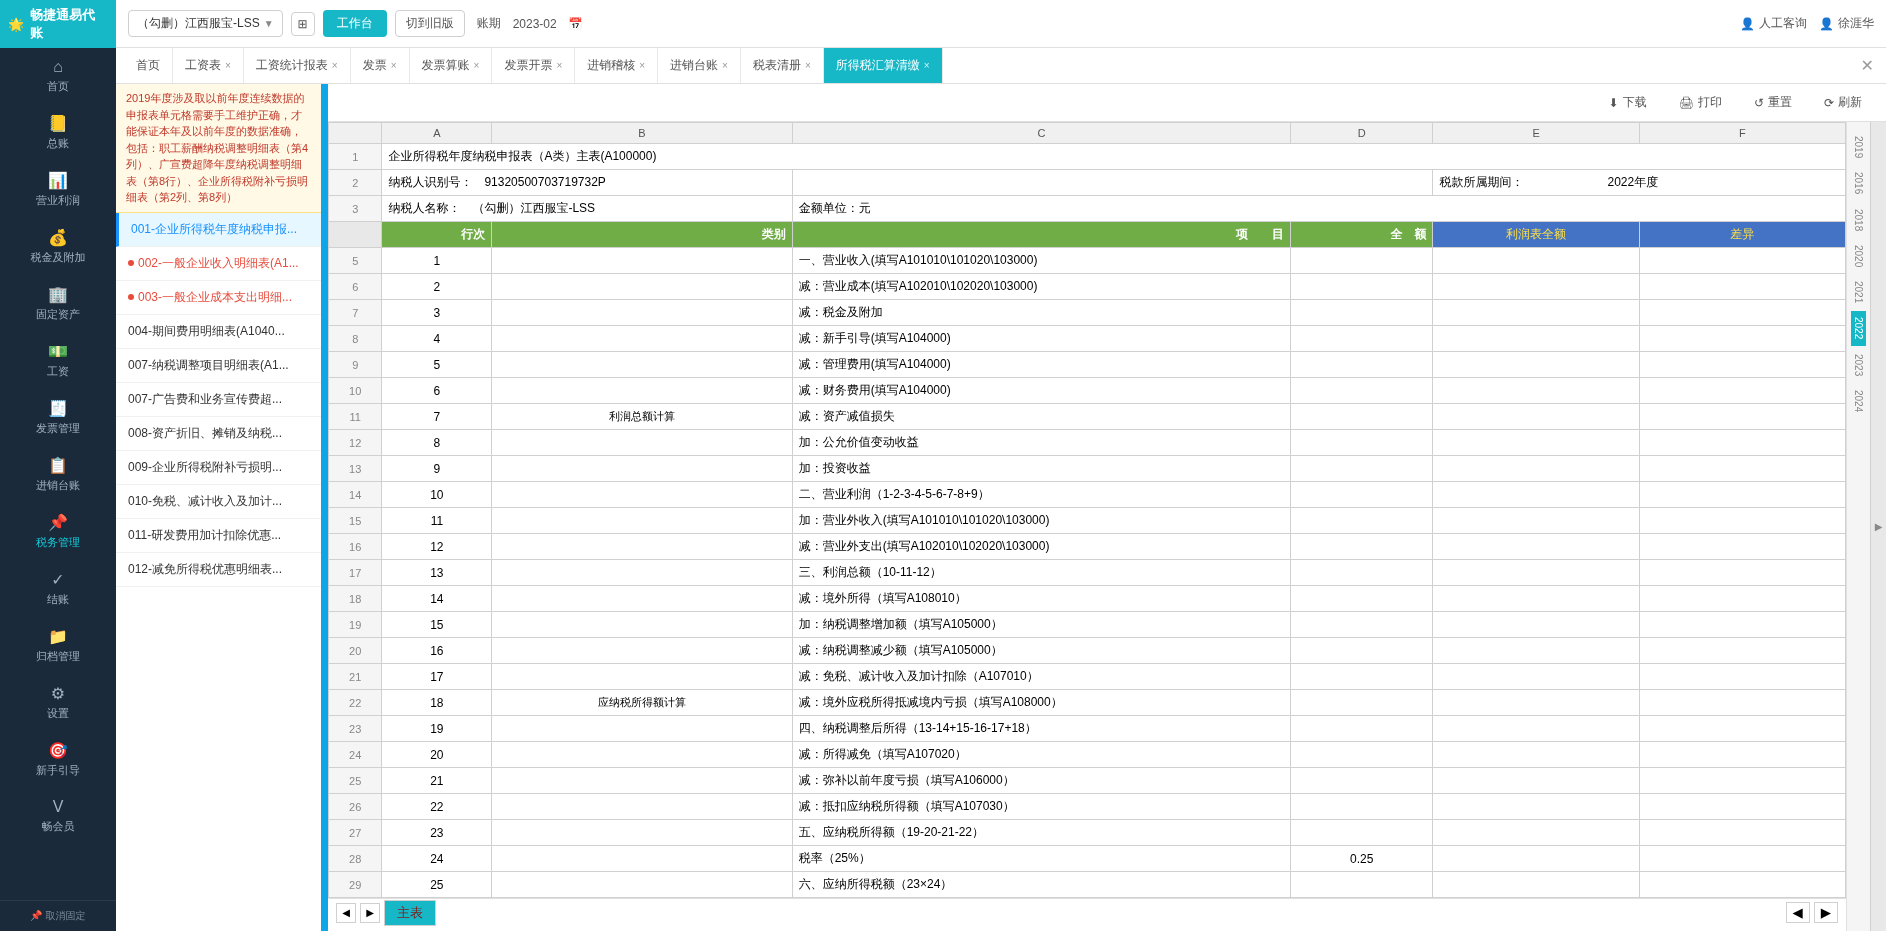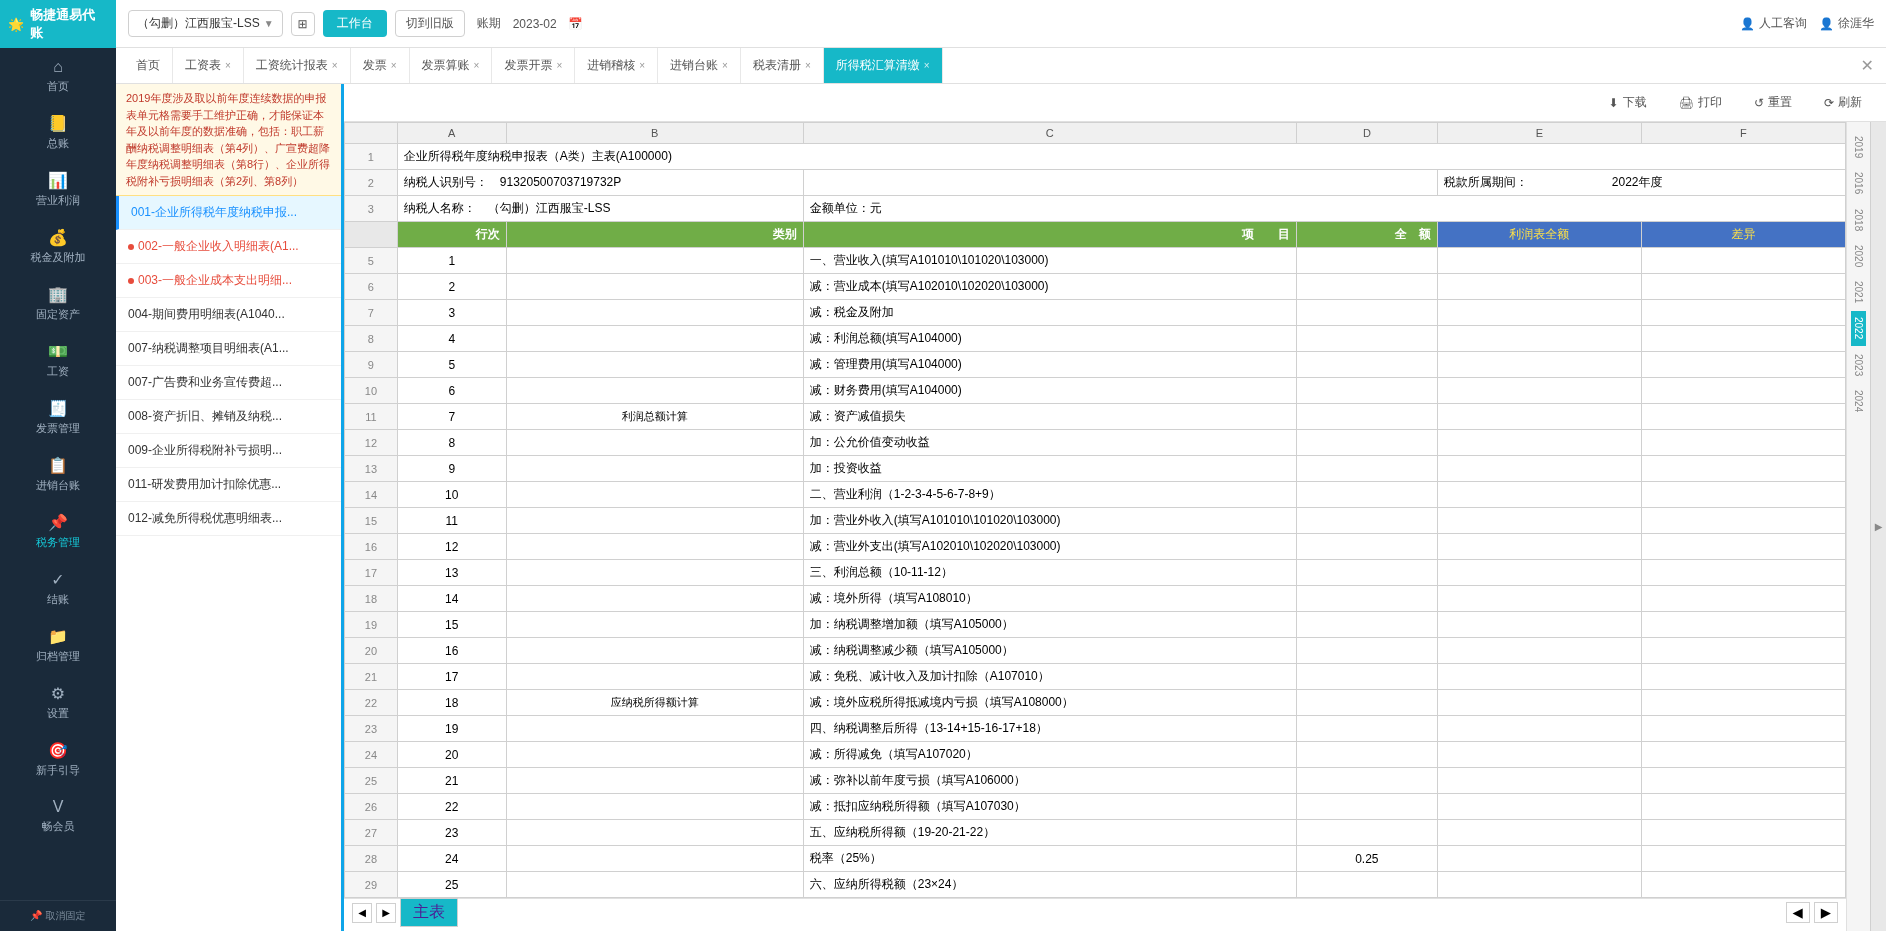--- a/index.html
+++ b/index.html
@@ -32,21 +32,21 @@
     .tab { display: flex; align-items: center; padding: 0 12px; height: 36px; cursor: pointer; font-size: 12px; color: #555; border-right: 1px solid #e8e8e8; white-space: nowrap; gap: 4px; }
     .tab.active { background: #16b8c8; color: white; }
     .tab .close { font-size: 10px; color: #999; cursor: pointer; }
     .tab.active .close { color: rgba(255,255,255,0.8); }
     .tab-close-all { margin-left: auto; font-size: 16px; color: #999; cursor: pointer; padding: 4px; }
 
     
     .content-area { display: flex; flex: 1; overflow: hidden; }
 
     
-    .left-panel { width: 228px; background: white; border-right: 3px solid #0ea5e9; flex-shrink: 0; overflow-y: auto; }
+    .left-panel { width: 212px; background: white; border-right: 7px solid #0ea5e9; flex-shrink: 0; overflow-y: auto; }
     .warning-bar { background: #fff9e6; border-bottom: 1px solid #ffe082; padding: 6px 10px; font-size: 11px; color: #c0392b; line-height: 1.5; }
     .menu-item { padding: 8px 12px; font-size: 12px; cursor: pointer; color: #333; border-bottom: 1px solid #f0f0f0; display: flex; align-items: center; gap: 4px; }
     .menu-item.active { background: #e6f7ff; color: #1890ff; border-left: 3px solid #1890ff; }
     .menu-item.error { color: #e74c3c; }
     .menu-item .dot { width: 6px; height: 6px; border-radius: 50%; background: #e74c3c; flex-shrink: 0; }
 
     
     .right-side { flex: 1; display: flex; flex-direction: column; overflow: hidden; }
 
     
@@ -57,21 +57,21 @@
     .spreadsheet-container { flex: 1; overflow: auto; background: white; position: relative; }
     .spreadsheet { width: 100%; border-collapse: collapse; font-size: 12px; }
     .spreadsheet th, .spreadsheet td { border: 1px solid #d0d0d0; padding: 4px 6px; white-space: nowrap; }
     .spreadsheet th { background: #f0f0f0; text-align: center; font-weight: normal; }
     .row-num { background: #f5f5f5; text-align: center; color: #888; min-width: 30px; font-size: 11px; }
     .col-header { background: #e8e8e8; text-align: center; font-size: 11px; color: #555; padding: 3px; }
     .header-green { background: #70ad47 !important; color: white; text-align: right; font-weight: bold; }
     .header-blue { background: #4472c4 !important; color: #fde047; text-align: center; font-weight: normal; }
     .cell-project { text-align: left; }
     .cell-center { text-align: center; }
-    .sheet-tab { padding: 3px 12px; border: 1px solid #d0d0d0; background: #16b8c8; color: #4c1d95; font-size: 16px; cursor: pointer; }
+    .sheet-tab { padding: 3px 12px; border: 1px solid #d0d0d0; background: #16b8c8; color: #7f1d1d; font-size: 13px; cursor: pointer; }
 
     .year-sidebar { width: 24px; background: #f5f5f5; border-left: 1px solid #e0e0e0; display: flex; flex-direction: column; align-items: center; padding-top: 8px; gap: 2px; flex-shrink: 0; }
     .year-item { writing-mode: vertical-rl; font-size: 10px; color: #888; padding: 6px 2px; cursor: pointer; }
     .year-item.active { background: #16b8c8; color: white; }
 
     .bottom-bar { background: white; border-top: 1px solid #e0e0e0; padding: 4px 8px; display: flex; align-items: center; justify-content: space-between; flex-shrink: 0; height: 28px; }
     .bottom-nav { display: flex; gap: 4px; align-items: center; }
     .bottom-nav button { border: 1px solid #d0d0d0; background: white; width: 20px; height: 20px; cursor: pointer; font-size: 10px; display: flex; align-items: center; justify-content: center; }
   </style>
 </head>
@@ -241,20 +241,23 @@
           <div class="menu-item">
             <span>007-广告费和业务宣传费超...</span>
           </div>
           <div class="menu-item">
             <span>008-资产折旧、摊销及纳税...</span>
           </div>
           <div class="menu-item">
             <span>009-企业所得税附补亏损明...</span>
           </div>
           <div class="menu-item">
+            <span>010-免税、减计收入及加计...</span>
+          </div>
+          <div class="menu-item">
             <span>011-研发费用加计扣除优惠...</span>
           </div>
           <div class="menu-item">
             <span>012-减免所得税优惠明细表...</span>
           </div>
         </div>
     </div>
 
     <div class="right-side">
 
@@ -340,21 +343,21 @@
     <td class="cell-center" style="font-size:11px;"></td>
     <td class="cell-project" style="min-width:280px;">减：税金及附加</td>
     <td class="cell-center"></td>
     <td class="cell-center"></td>
     <td class="cell-center"></td>
                 </tr>
                 <tr>
                   <td class="row-num">8</td>
     <td class="cell-center">4</td>
     <td class="cell-center" style="font-size:11px;"></td>
-    <td class="cell-project" style="min-width:280px;">减：利润总额(填写A104000)</td>
+    <td class="cell-project" style="min-width:280px;">减：新手引导(填写A104000)</td>
     <td class="cell-center"></td>
     <td class="cell-center"></td>
     <td class="cell-center"></td>
                 </tr>
                 <tr>
                   <td class="row-num">9</td>
     <td class="cell-center">5</td>
     <td class="cell-center" style="font-size:11px;"></td>
     <td class="cell-project" style="min-width:280px;">减：管理费用(填写A104000)</td>
     <td class="cell-center"></td>

